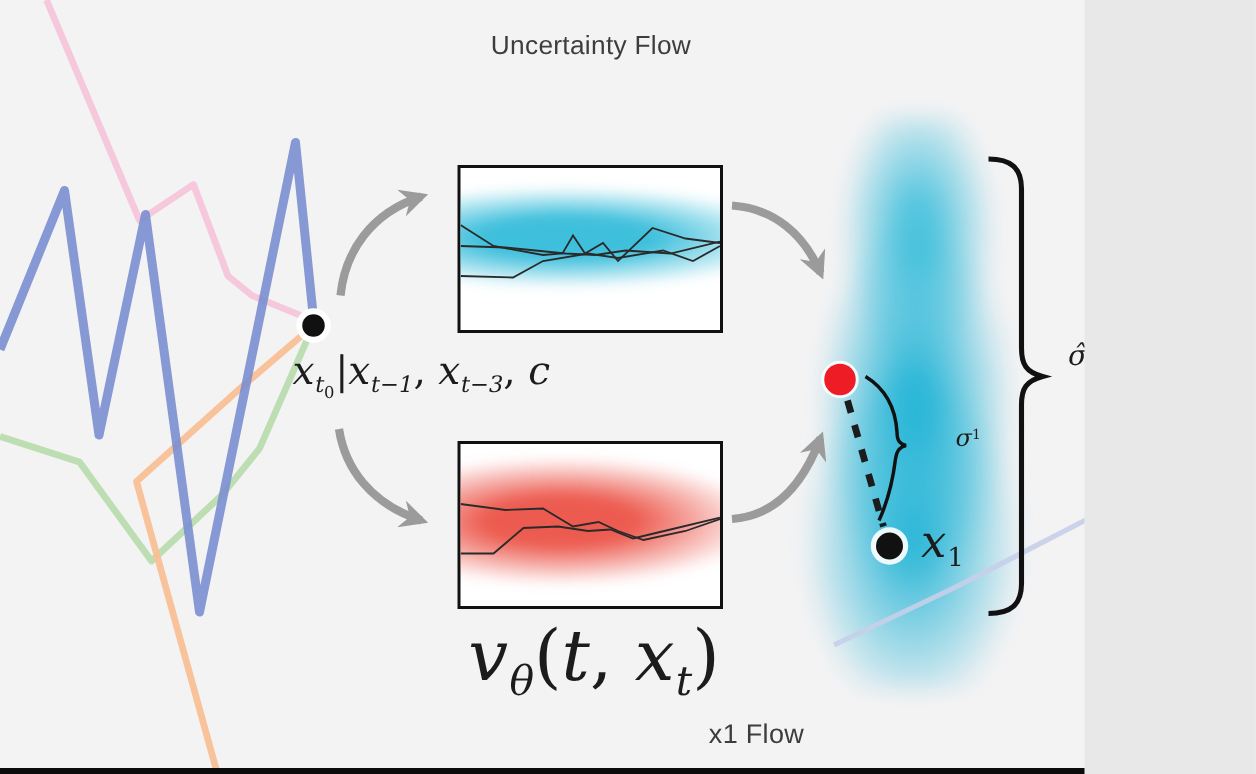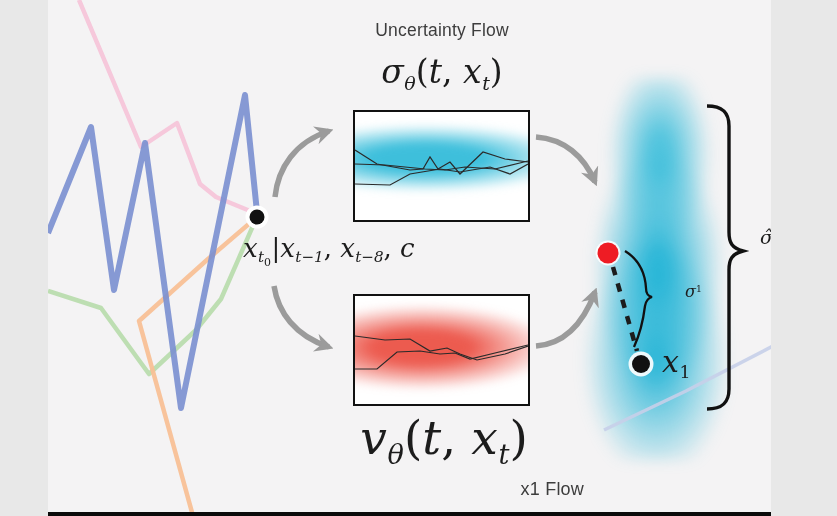--- a/index.html
+++ b/index.html
@@ -1,18 +1,18 @@
 <!DOCTYPE html>
 <html><head>
 <meta charset="utf-8">
 <style>
   html,body{margin:0;padding:0;background:#e8e8e8;}
   .canvas{
     position:relative;width:723px;height:516px;overflow:hidden;
-    background:#f4f3f4;font-family:"Liberation Sans",sans-serif;margin-left:48px;
+    background:#f4f3f4;font-family:"Liberation Sans",sans-serif;
   }
   .layer{position:absolute;left:0;top:0;pointer-events:none;}
   .z1{z-index:1}.z4{z-index:4}
 
   
   .blob{
     position:absolute;left:522px;top:78px;width:180px;height:382px;z-index:2;
     background:
       radial-gradient(ellipse 52px 95px at 50% 20%, rgba(40,184,216,.8) 20%, rgba(40,184,216,0) 100%),
       radial-gradient(ellipse 66px 125px at 49% 50%, rgba(35,180,214,.95) 15%, rgba(35,180,214,0) 100%),
@@ -107,23 +107,22 @@
       <circle cx="560" cy="253" r="10.5" fill="#ee1c24"></circle>
     </g>
     <g>
       <circle cx="593" cy="364" r="12.5" fill="#fff" opacity="0.9"></circle>
       <circle cx="593" cy="364" r="9" fill="#111"></circle>
     </g>
   </svg>
 
   <div class="txt sans center" style="left:254px;top:20px;width:280px;font-size:17.5px;">Uncertainty Flow</div>
 
-  <div class="txt math center" style="left:264px;top:52px;width:260px;font-size:33px;"><span class="m-v">σ</span><span class="m-s">θ</span><span class="m-n">(</span><span class="m-v">t</span><span class="m-n">, </span><span class="m-v">x</span><span class="m-s">t</span><span class="m-n">)</span></div>
 
-  <div class="txt math" style="left:195px;top:233px;font-size:26px;"><span class="m-v">x</span><span class="m-s">t</span><span class="m-ss">0</span><span class="m-n">|</span><span class="m-v">x</span><span class="m-s">t−1</span><span class="m-n">, </span><span class="m-v">x</span><span class="m-s">t−8</span><span class="m-n">, </span><span class="m-v">c</span></div>
+  <div class="txt math" style="left:195px;top:233px;font-size:26px;"><span class="m-v">x</span><span class="m-s">t</span><span class="m-ss">0</span><span class="m-n">|</span><span class="m-v">x</span><span class="m-s">t−1</span><span class="m-n">, </span><span class="m-v">x</span><span class="m-s">t−3</span><span class="m-n">, </span><span class="m-v">c</span></div>
 
   <div class="txt math center" style="left:266px;top:410px;width:260px;font-size:47px;"><span class="m-v">v</span><span class="m-s">θ</span><span class="m-n">(</span><span class="m-v">t</span><span class="m-n">, </span><span class="m-v">x</span><span class="m-s">t</span><span class="m-n">)</span></div>
 
   <div class="txt sans center" style="left:256px;top:479px;width:280px;font-size:18px;text-align:right;">x1 Flow</div>
 
 
   <div class="txt math" style="left:637px;top:282px;font-size:16px;"><span class="m-v">σ</span><span class="m-pn">1</span></div>
 
   <div class="txt math" style="left:614px;top:344px;font-size:30px;"><span class="m-v">x</span><span class="m-sn">1</span></div>
 

